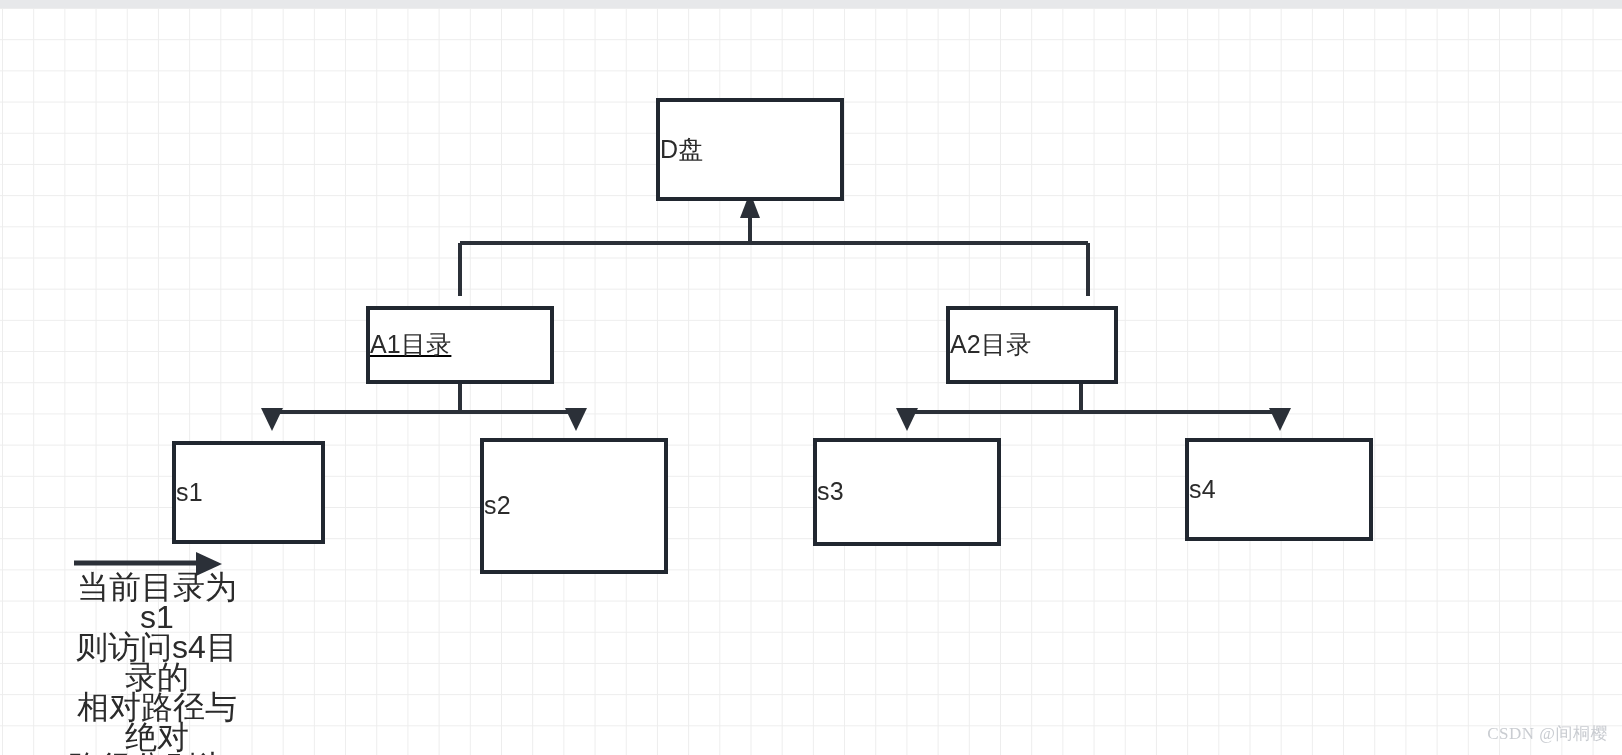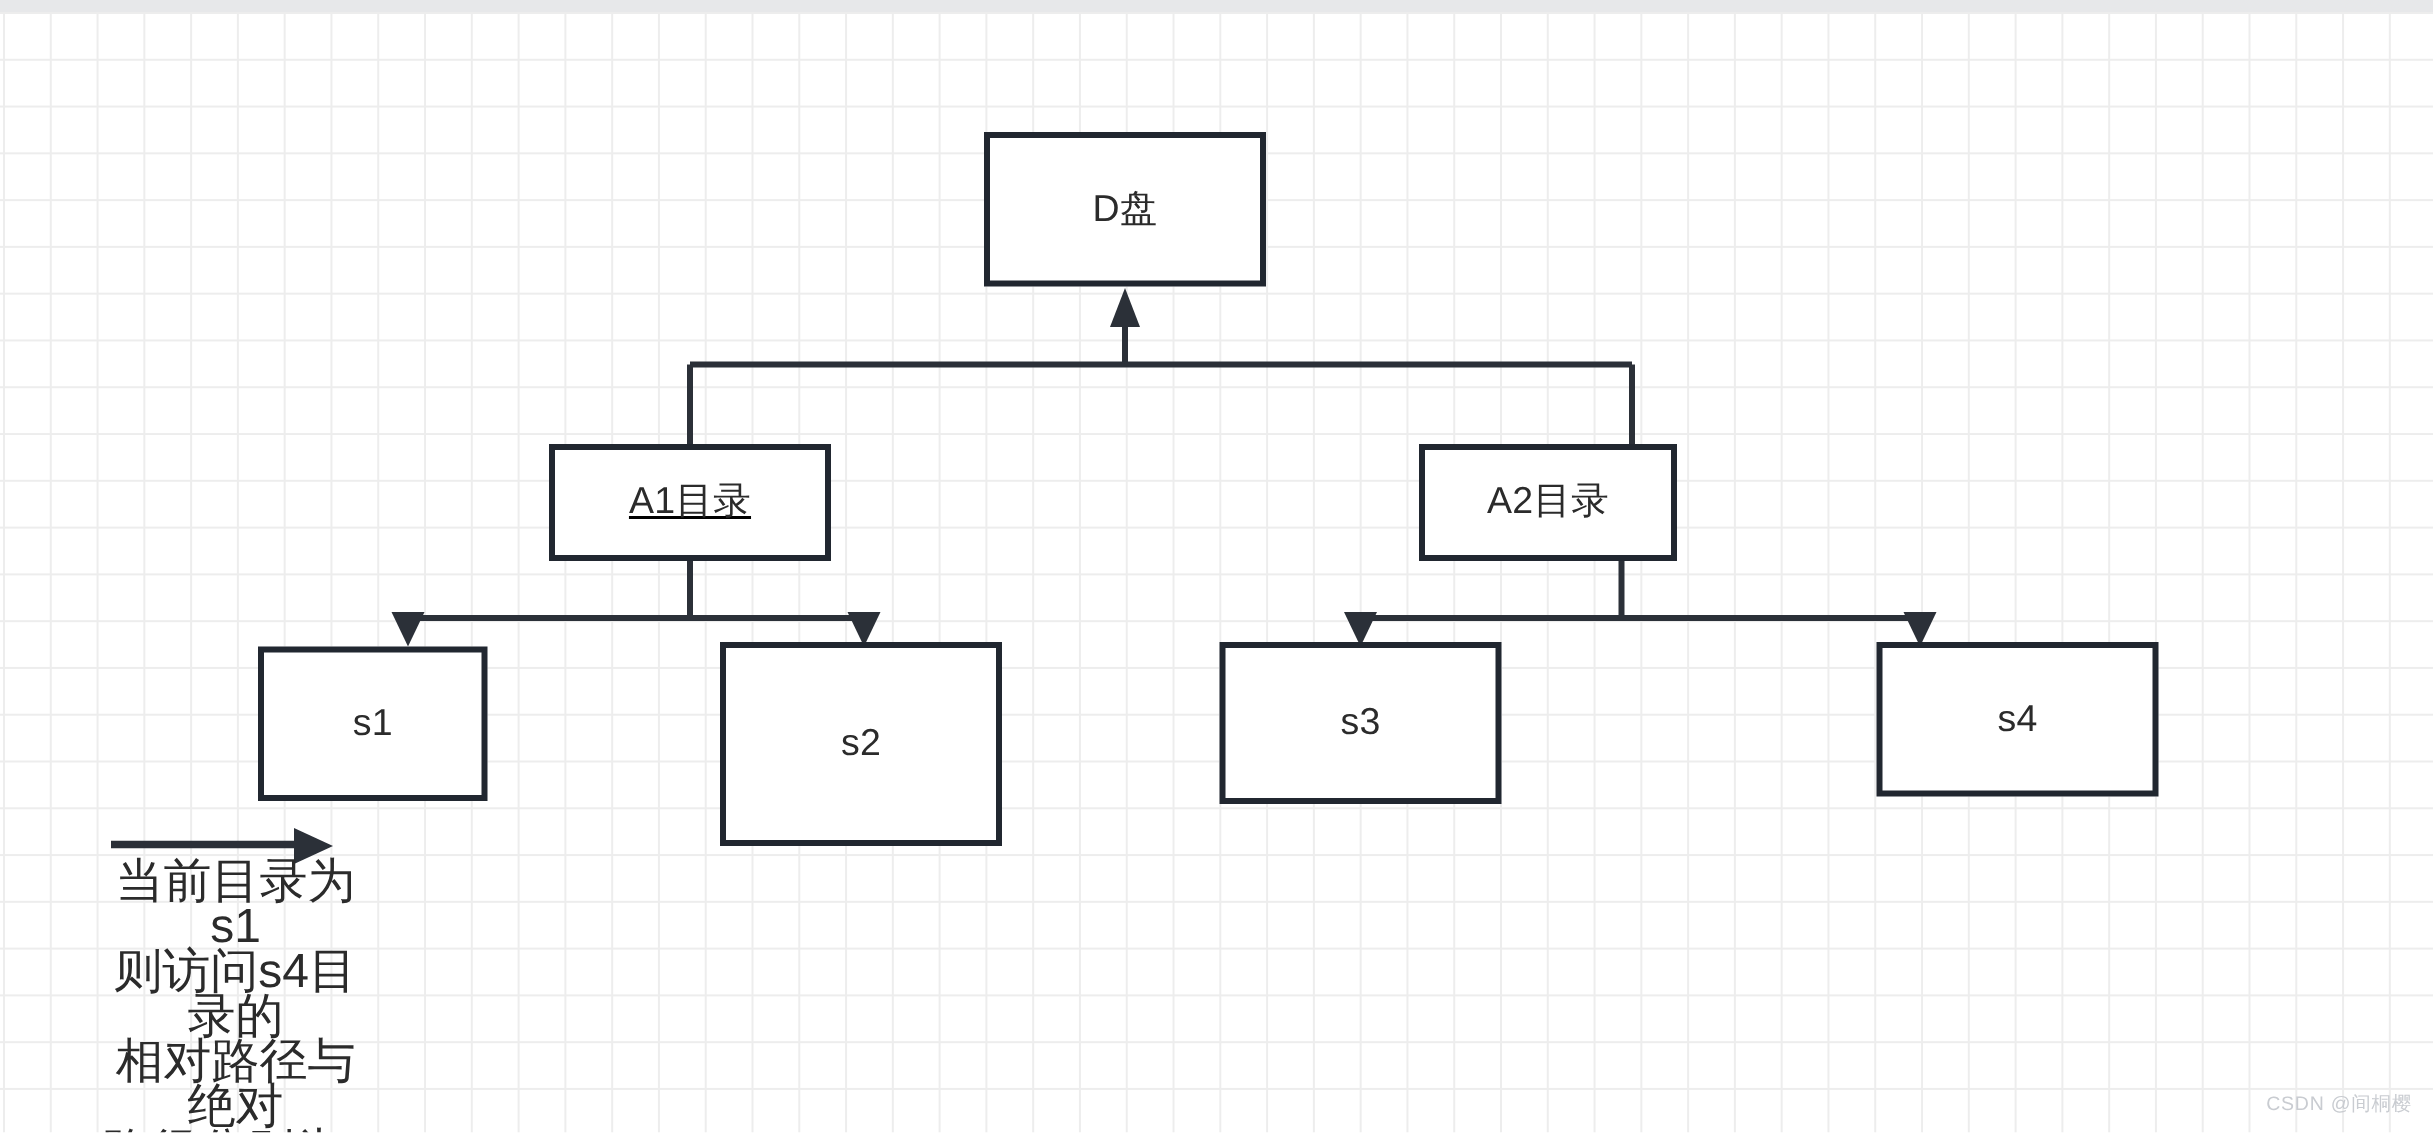--- a/index.html
+++ b/index.html
@@ -38,21 +38,22 @@
     width: 1622px;
     height: 755px;
   }
   .node-box {
     position: absolute;
     box-sizing: border-box;
     background: #ffffff;
     border: 4px solid #212730;
     display: flex;
     align-items: center;
-    justify-content: center;
+    justify-content: flex-start;
+    margin-top: 10px;
   }
   .node-label {
     color: #2b2b2b;
     font-size: 25px;
     line-height: 1.1;
     letter-spacing: 0.2px;
     white-space: nowrap;
   }
   #annotation {
     position: absolute;
@@ -63,23 +64,24 @@
     color: #2b2b2b;
     font-size: 32px;
     line-height: 30px;
     white-space: pre-line;
   }
   #watermark {
     position: absolute;
     right: 14px;
     bottom: 10px;
     color: #c9ccd1;
-    font-size: 13px;
+    font-size: 17px;
     letter-spacing: 0.5px;
     user-select: none;
+    font-family: Liberation Serif, serif;
   }
 </style>
 </head>
 <body>
 
 <div id="canvas">
 
   <div id="top-band"></div>
 
   <svg class="diagram-svg" viewBox="0 0 1622 755" xmlns="http://www.w3.org/2000/svg">
@@ -139,21 +141,21 @@
   </div>
 
   <div class="node-box" style="left:480px; top:428px; width:188px; height:136px;">
     <span class="node-label">s2</span>
   </div>
 
   <div class="node-box" style="left:813px; top:428px; width:188px; height:108px;">
     <span class="node-label">s3</span>
   </div>
 
-  <div class="node-box" style="left:1251px; top:428px; width:188px; height:103px;">
+  <div class="node-box" style="left:1185px; top:428px; width:188px; height:103px;">
     <span class="node-label">s4</span>
   </div>
 
   <div id="annotation">当前目录为s1
 则访问s4目录的
 相对路径与绝对
 路径分别为?</div>
 
   <div id="watermark">CSDN @间桐樱</div>
 

